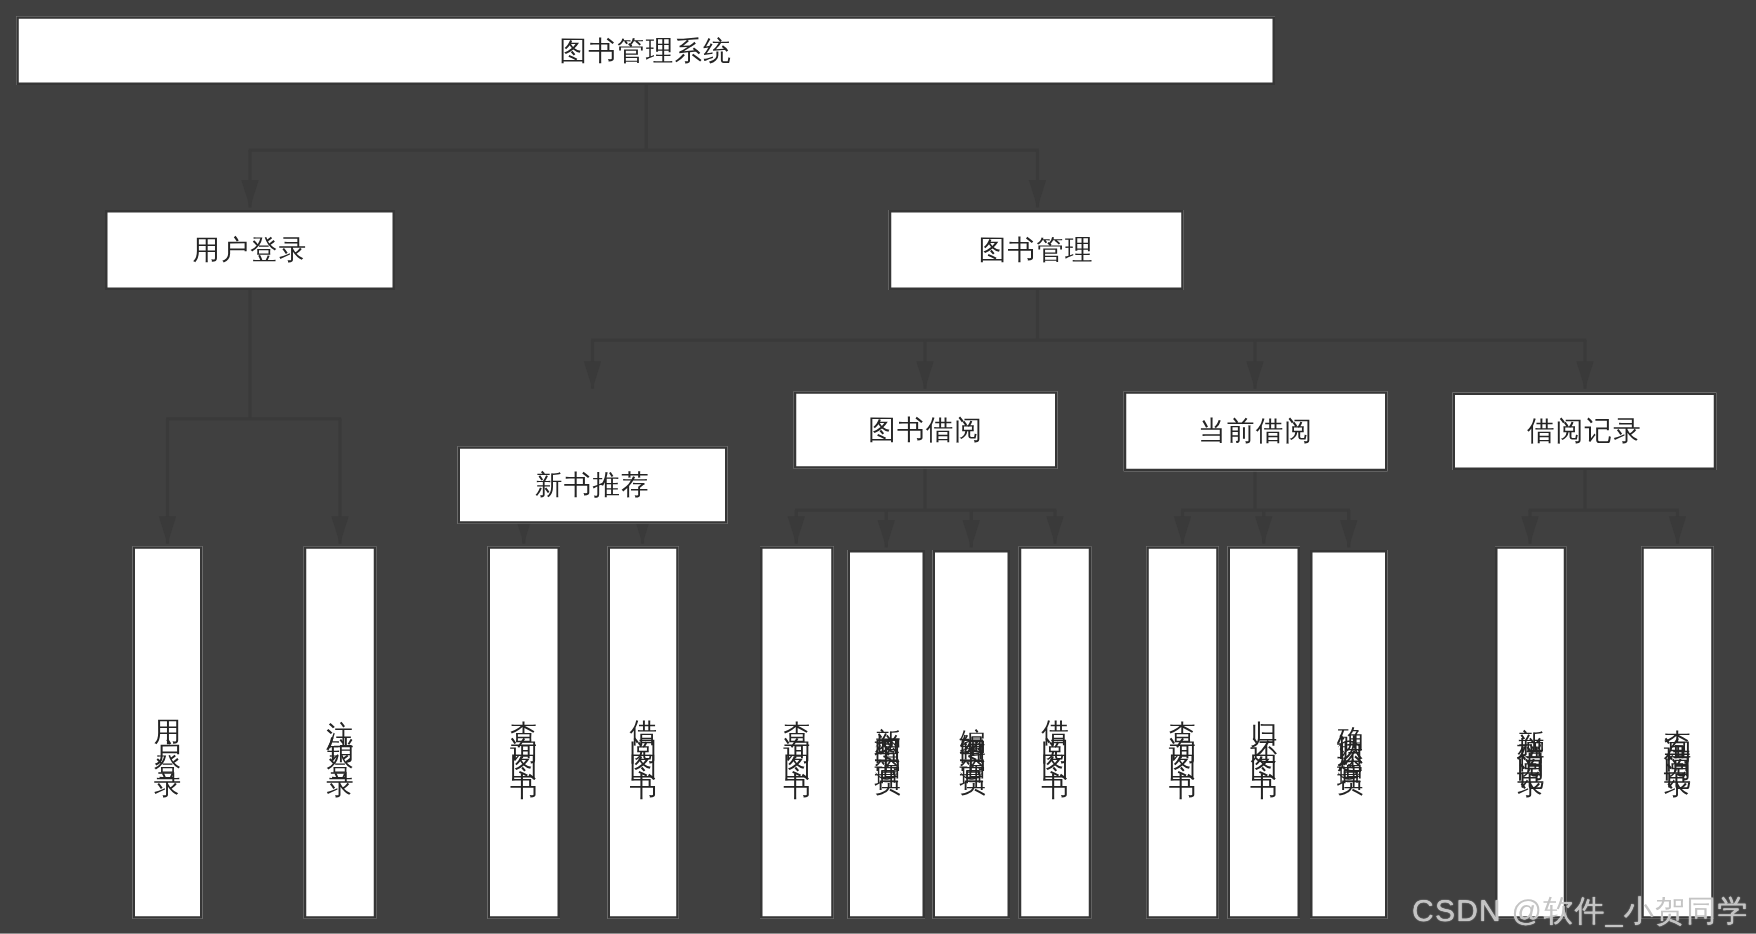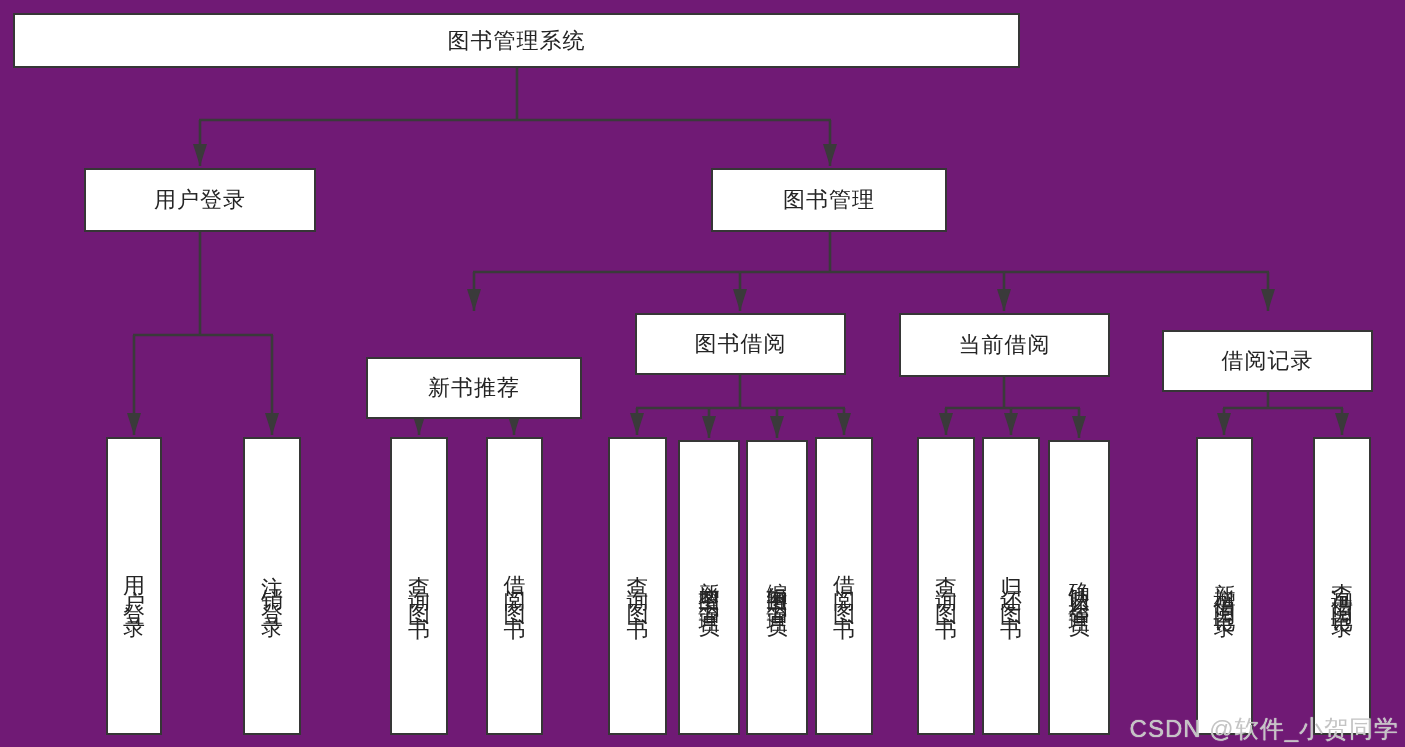--- a/index.html
+++ b/index.html
@@ -1,20 +1,20 @@
 <!DOCTYPE html>
 <html><head>
 <meta charset="utf-8">
 <style>
   html, body { margin: 0; padding: 0; background: #ffffff; }
   .canvas {
     position: relative;
     width: 1405px;
     height: 747px;
-    background: #701a75;
+    background: #404040;
     overflow: hidden;
     font-family: "Liberation Sans", sans-serif;
   }
   .connector-layer {
     position: absolute;
     left: 0; top: 0;
     width: 1405px; height: 747px;
     z-index: 0;
   }
   .node {
@@ -39,21 +39,21 @@
   .node.sp-mid  span  { letter-spacing: 7px; }
   .node.sp-tight span { letter-spacing: 5px; font-size: 21px; }
 
   
   #n-root       { left: 13px;   top: 13px;  width: 1007px; height: 55px; }
   #n-user-login { left: 84px;   top: 168px; width: 232px;  height: 64px; }
   #n-book-mgmt  { left: 711px;  top: 168px; width: 236px;  height: 64px; justify-content: center; }
   #n-new-rec    { left: 366px;  top: 313px; width: 216px;  height: 62px; margin-top: 44px; }
   #n-borrow     { left: 635px;  top: 313px; width: 211px;  height: 62px; }
   #n-current    { left: 899px;  top: 313px; width: 211px;  height: 64px; }
-  #n-record     { left: 1162px; top: 330px; width: 211px;  height: 62px; }
+  #n-record     { left: 1162px; top: 314px; width: 211px;  height: 62px; }
   #n-a1 { left: 106px;  top: 437px; width: 56px; height: 298px; }
   #n-a2 { left: 243px;  top: 437px; width: 58px; height: 298px; }
   #n-b1 { left: 390px;  top: 437px; width: 58px; height: 298px; }
   #n-b2 { left: 486px;  top: 437px; width: 57px; height: 298px; }
   #n-c1 { left: 608px;  top: 437px; width: 59px; height: 298px; }
   #n-c2 { left: 678px;  top: 440px; width: 62px; height: 295px; }
   #n-c3 { left: 746px;  top: 440px; width: 62px; height: 295px; }
   #n-c4 { left: 815px;  top: 437px; width: 58px; height: 298px; }
   #n-d1 { left: 917px;  top: 437px; width: 58px; height: 298px; }
   #n-d2 { left: 982px;  top: 437px; width: 58px; height: 298px; }

